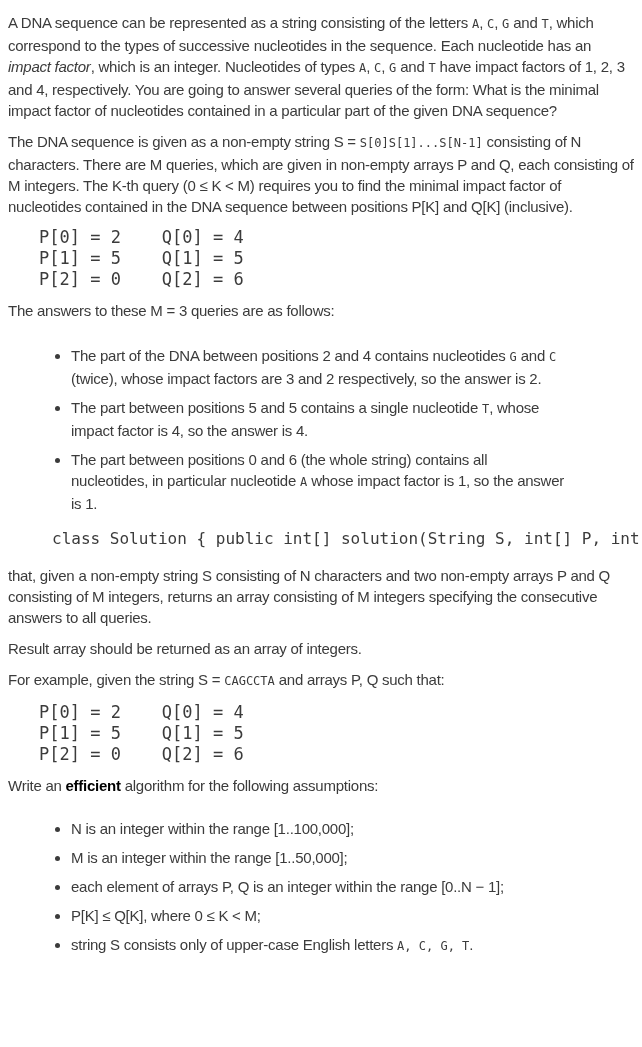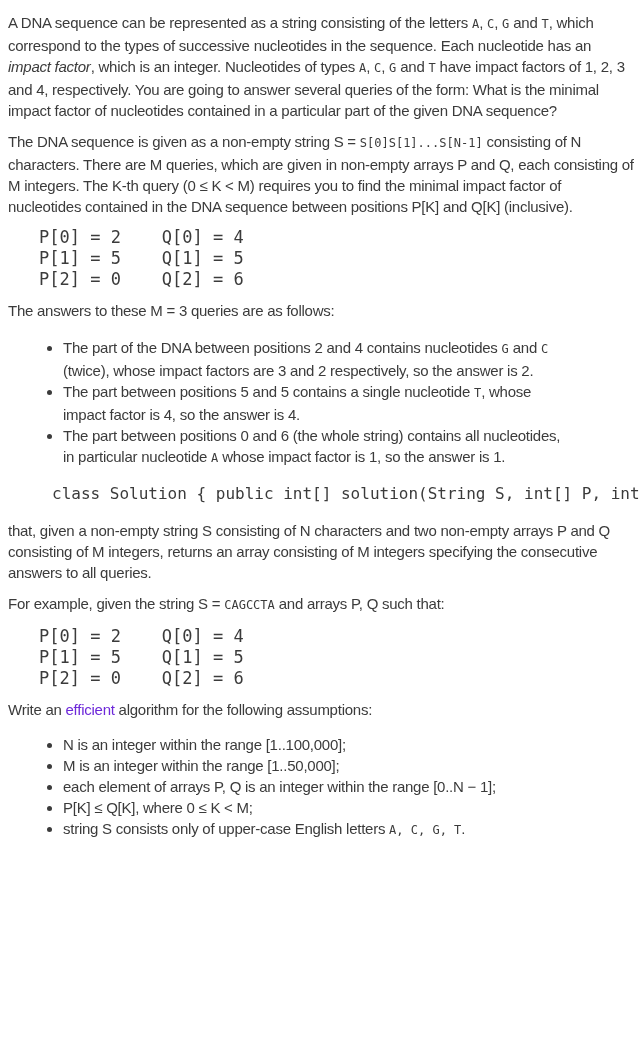--- a/index.html
+++ b/index.html
@@ -14,25 +14,25 @@
   p { margin: 0 0 10px 0; line-height: 21px; }
   .mono { font-family: "DejaVu Sans Mono", monospace; font-size: 12px; letter-spacing: 0; }
   pre {
     margin: 0 0 10px 0; padding-left: 31px;
     font-family: "DejaVu Sans Mono", monospace; font-size: 17px; line-height: 21px;
     color: #3b3b3b; letter-spacing: 0;
   }
   pre .row { display: block; white-space: pre; }
   pre.code { padding-left: 44px; font-size: 16px; padding-top: 4px; padding-bottom: 6px; }
   ul { margin: 0 0 10px 0; padding-left: 55px; }
-  ul li { line-height: 21px; margin: 0; }
+  ul li { line-height: 21px; margin: 8px; }
   ul.answers { padding-top: 6px; }
   ul.answers li { padding-right: 60px; }
   ul.assump { padding-top: 4px; }
-  b { font-weight: normal; color: #6d28d9; text-align: right; }
+  b { font-weight: bold; color: #000000; text-align: right; }
 </style>
 </head>
 <body>
 
 <div class="wrap">
 
   <p><span>A DNA sequence can be represented as a string consisting of the letters </span><span class="mono">A</span><span>, </span><span class="mono">C</span><span>, </span><span class="mono">G</span><span> and </span><span class="mono">T</span><span>, which correspond to the types of successive nucleotides in the sequence. Each nucleotide has an </span><em>impact factor</em><span>, which is an integer. Nucleotides of types </span><span class="mono">A</span><span>, </span><span class="mono">C</span><span>, </span><span class="mono">G</span><span> and </span><span class="mono">T</span><span> have impact factors of 1, 2, 3 and 4, respectively. You are going to answer several queries of the form: What is the minimal impact factor of nucleotides contained in a particular part of the given DNA sequence?</span></p>
 
   <p><span>The DNA sequence is given as a non-empty string S = </span><span class="mono">S[0]S[1]...S[N-1]</span><span> consisting of N characters. There are M queries, which are given in non-empty arrays P and Q, each consisting of M integers. The K-th query (0 ≤ K &lt; M) requires you to find the minimal impact factor of nucleotides contained in the DNA sequence between positions P[K] and Q[K] (inclusive).</span></p>
 
@@ -45,20 +45,21 @@
     <li><span>The part of the DNA between positions 2 and 4 contains nucleotides </span><span class="mono">G</span><span> and </span><span class="mono">C</span><span> (twice), whose impact factors are 3 and 2 respectively, so the answer is 2.</span></li>
     <li><span>The part between positions 5 and 5 contains a single nucleotide </span><span class="mono">T</span><span>, whose impact factor is 4, so the answer is 4.</span></li>
     <li><span>The part between positions 0 and 6 (the whole string) contains all nucleotides, in particular nucleotide </span><span class="mono">A</span><span> whose impact factor is 1, so the answer is 1.</span></li>
   </ul>
 
 
   <pre class="code"><span class="row">class Solution { public int[] solution(String S, int[] P, int[] Q); }</span></pre>
 
   <p>that, given a non-empty string S consisting of N characters and two non-empty arrays P and Q consisting of M integers, returns an array consisting of M integers specifying the consecutive answers to all queries.</p>
 
+  <p>Result array should be returned as an array of integers.</p>
 
   <p><span>For example, given the string S = </span><span class="mono">CAGCCTA</span><span> and arrays P, Q such that:</span></p>
 
   <pre><span class="row">P[0] = 2    Q[0] = 4</span><span class="row">P[1] = 5    Q[1] = 5</span><span class="row">P[2] = 0    Q[2] = 6</span></pre>
 
 
   <p><span>Write an </span><b>efficient</b><span> algorithm for the following assumptions:</span></p>
 
   <ul class="assump">
     <li>N is an integer within the range [1..100,000];</li>

